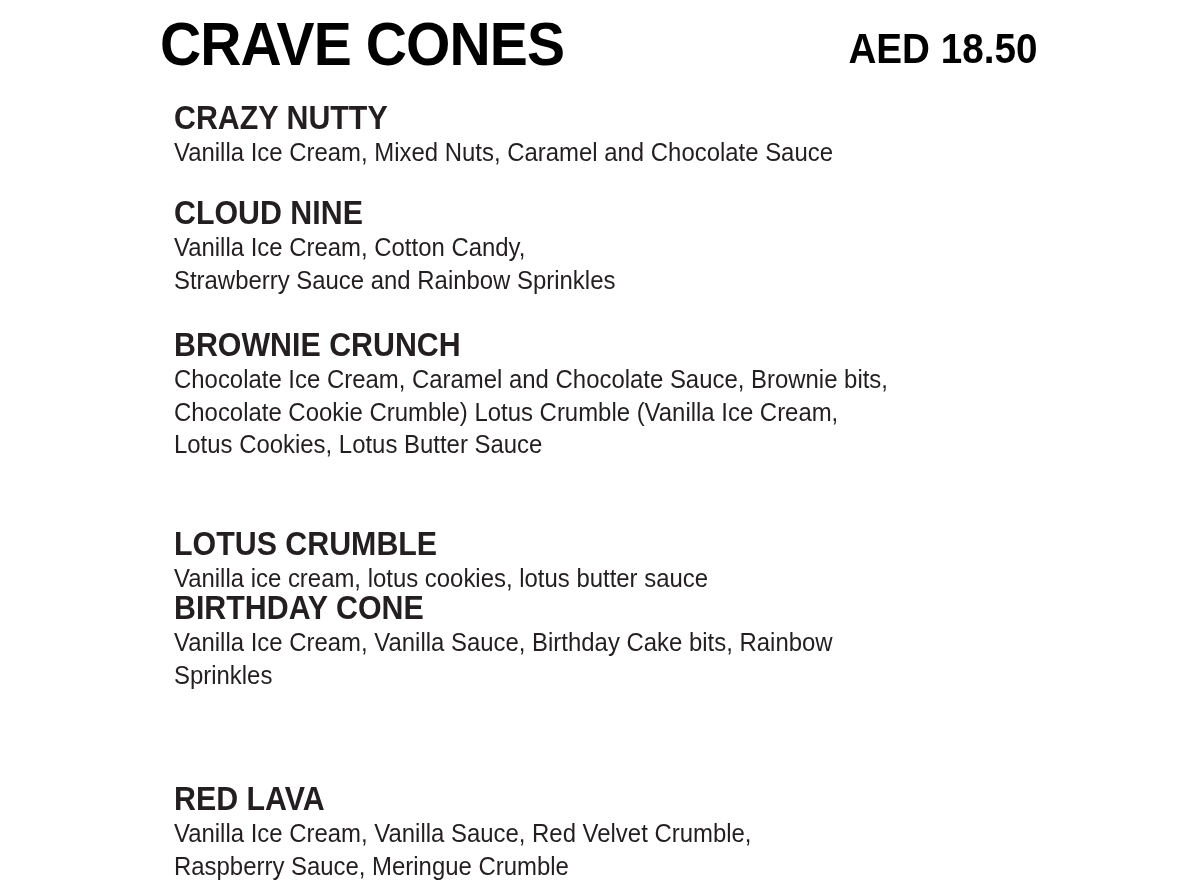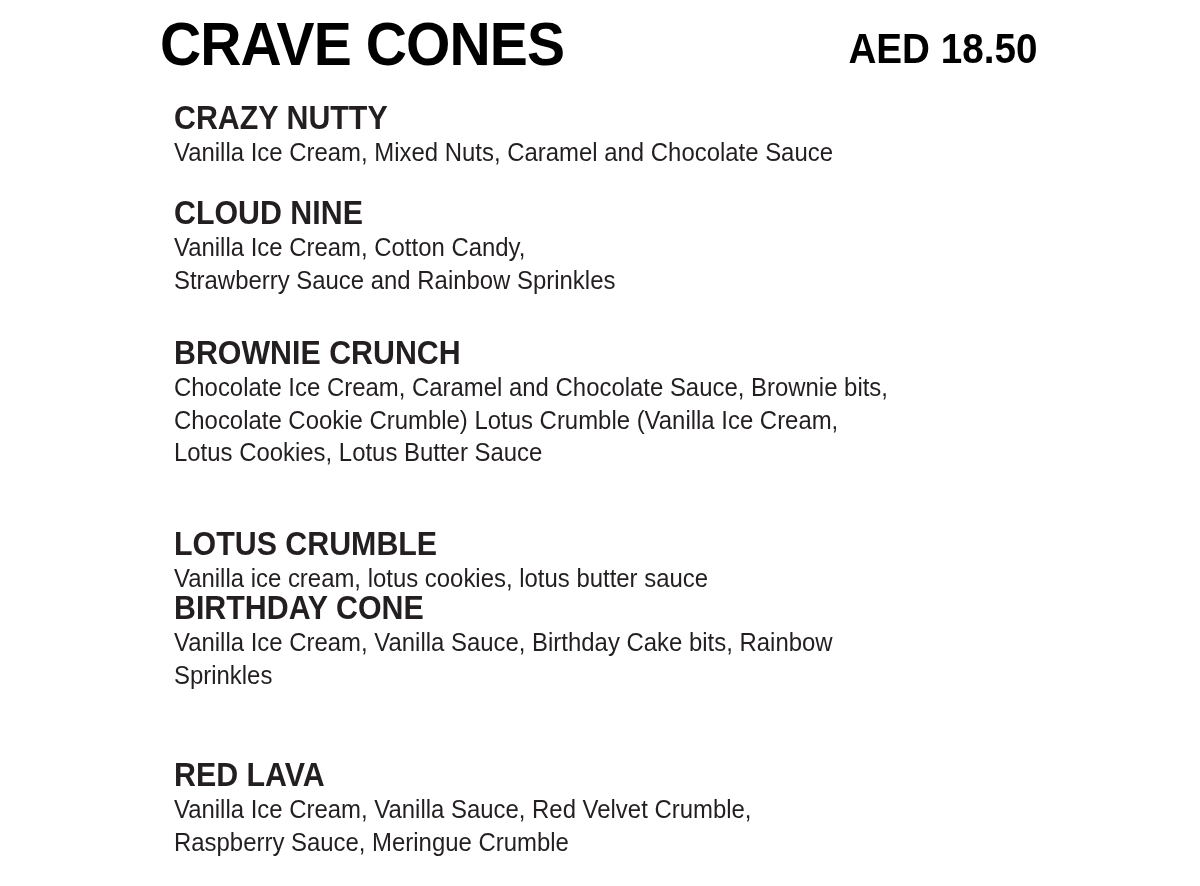--- a/index.html
+++ b/index.html
@@ -38,35 +38,35 @@
   <div class="item-name">CRAZY NUTTY</div>
   <div class="item-desc">Vanilla Ice Cream, Mixed Nuts, Caramel and Chocolate Sauce</div>
 </div>
 
 <div class="item" style="top:195px">
   <div class="item-name">CLOUD NINE</div>
   <div class="item-desc">Vanilla Ice Cream, Cotton Candy,</div>
   <div class="item-desc">Strawberry Sauce and Rainbow Sprinkles</div>
 </div>
 
-<div class="item" style="top:335px">
+<div class="item" style="top:327px">
   <div class="item-name">BROWNIE CRUNCH</div>
   <div class="item-desc">Chocolate Ice Cream, Caramel and Chocolate Sauce, Brownie bits,</div>
   <div class="item-desc">Chocolate Cookie Crumble) Lotus Crumble (Vanilla Ice Cream,</div>
   <div class="item-desc">Lotus Cookies, Lotus Butter Sauce</div>
 </div>
 
 <div class="item" style="top:526px">
   <div class="item-name">LOTUS CRUMBLE</div>
   <div class="item-desc">Vanilla ice cream, lotus cookies, lotus butter sauce</div>
 </div>
 
 <div class="item" style="top:590px">
   <div class="item-name">BIRTHDAY CONE</div>
   <div class="item-desc">Vanilla Ice Cream, Vanilla Sauce, Birthday Cake bits, Rainbow</div>
   <div class="item-desc">Sprinkles</div>
 </div>
 
-<div class="item" style="top:757px">
+<div class="item" style="top:781px">
   <div class="item-name">RED LAVA</div>
   <div class="item-desc">Vanilla Ice Cream, Vanilla Sauce, Red Velvet Crumble,</div>
   <div class="item-desc">Raspberry Sauce, Meringue Crumble</div>
 </div>
 
 </body></html>

